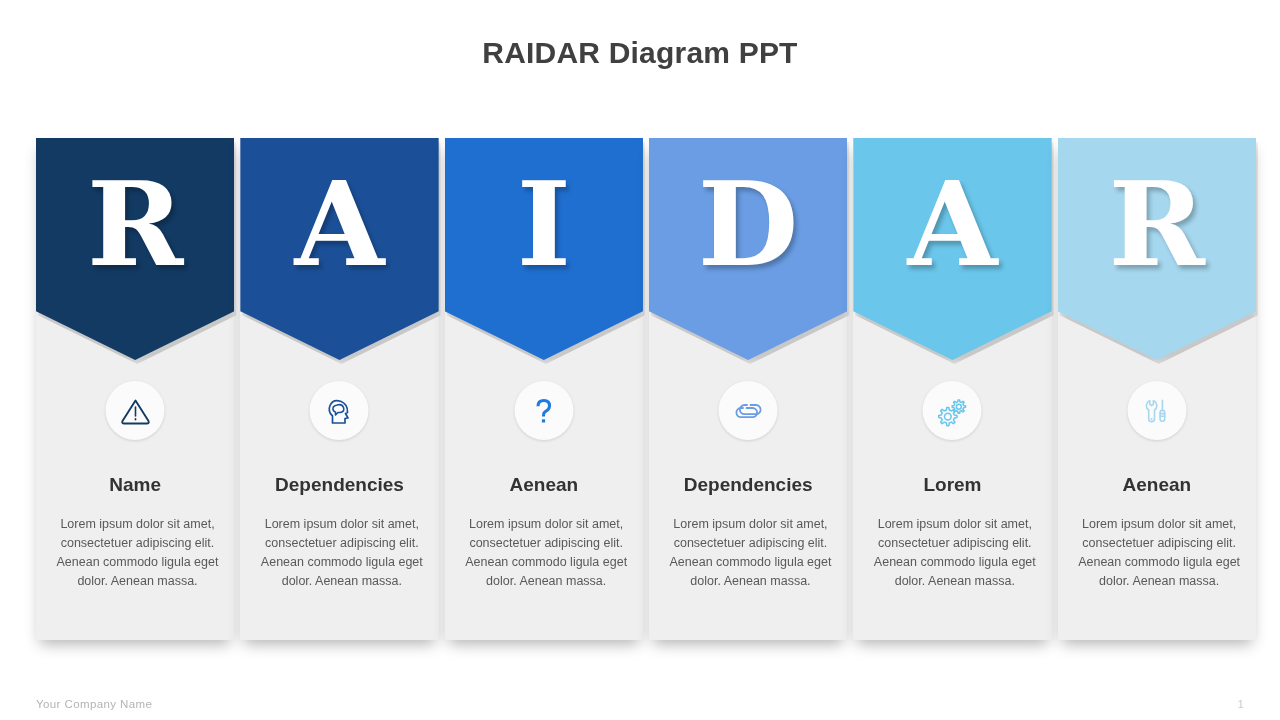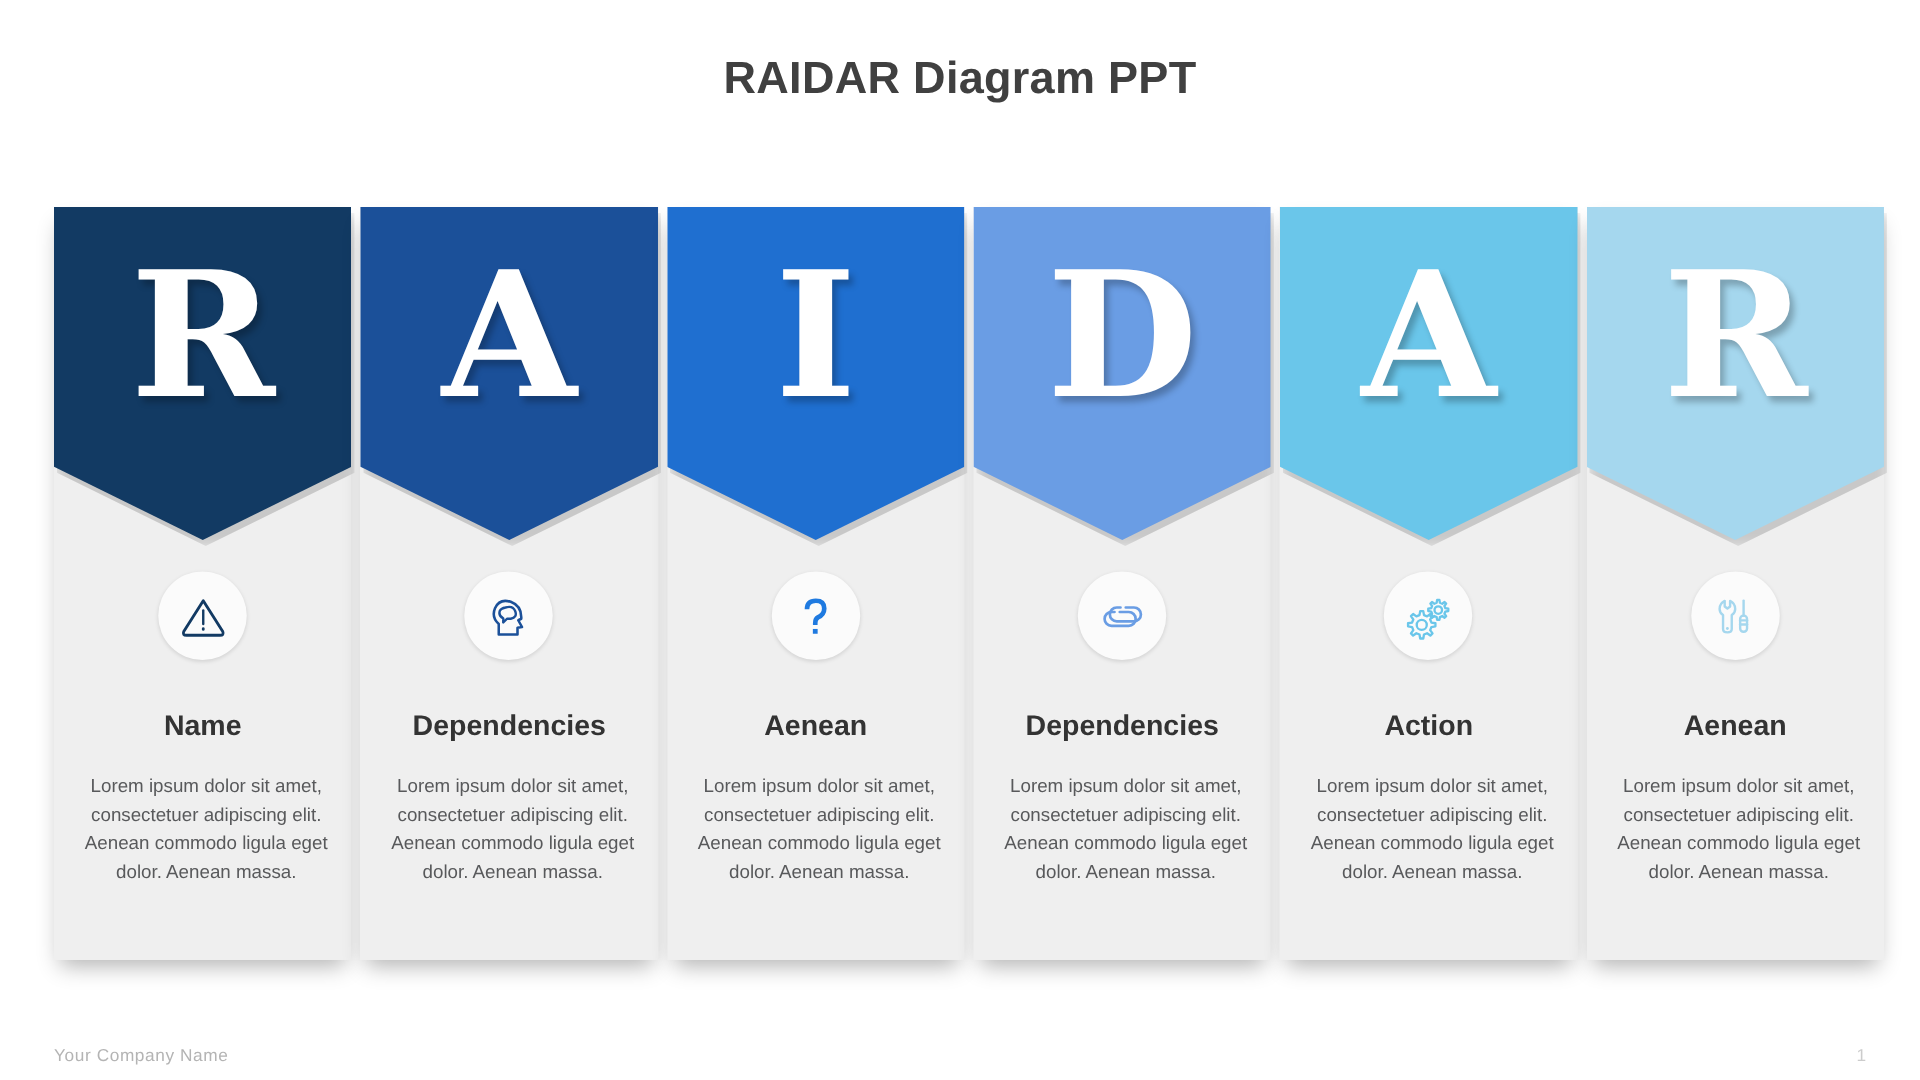--- a/index.html
+++ b/index.html
@@ -233,21 +233,21 @@
     <div class="icon-circle">
       <svg width="34" height="34" viewBox="0 0 34 34" fill="none">
         <g stroke="#6ac6ea" stroke-width="1.55" fill="none">
           <path d="M22.6 5.9 l1.5 0 .35 1.95 1.5 .62 1.6-1.15 1.06 1.06-1.15 1.6 .62 1.5 1.95 .35 0 1.5-1.95 .35-.62 1.5 1.15 1.6-1.06 1.06-1.6-1.15-1.5 .62-.35 1.95-1.5 0-.35-1.95-1.5-.62-1.6 1.15-1.06-1.06 1.15-1.6-.62-1.5-1.95-.35 0-1.5 1.95-.35 .62-1.5-1.15-1.6 1.06-1.06 1.6 1.15 1.5-.62 Z" stroke-linejoin="round"></path>
           <circle cx="23.35" cy="12.7" r="2.5"></circle>
           <path d="M11.3 13.4 l2.05 0 .48 2.66 2.05 .85 2.18-1.57 1.45 1.45-1.57 2.18 .85 2.05 2.66 .48 0 2.05-2.66 .48-.85 2.05 1.57 2.18-1.45 1.45-2.18-1.57-2.05 .85-.48 2.66-2.05 0-.48-2.66-2.05-.85-2.18 1.57-1.45-1.45 1.57-2.18-.85-2.05-2.66-.48 0-2.05 2.66-.48 .85-2.05-1.57-2.18 1.45-1.45 2.18 1.57 2.05-.85 Z" stroke-linejoin="round"></path>
           <circle cx="12.33" cy="22.6" r="3.35"></circle>
         </g>
       </svg>
     </div>
-    <div class="col-heading">Action</div>
+    <div class="col-heading">Lorem</div>
     <div class="col-body">Lorem ipsum dolor sit amet, consectetuer adipiscing elit. Aenean commodo ligula eget dolor. Aenean massa.</div>
   </div>
 
   <div class="column">
     <div class="card"></div>
     <div class="banner-shadow"></div>
     <div class="banner" style="background: rgb(165, 215, 238);">
       <span class="banner-letter">R</span>
     </div>
     <div class="icon-circle">

